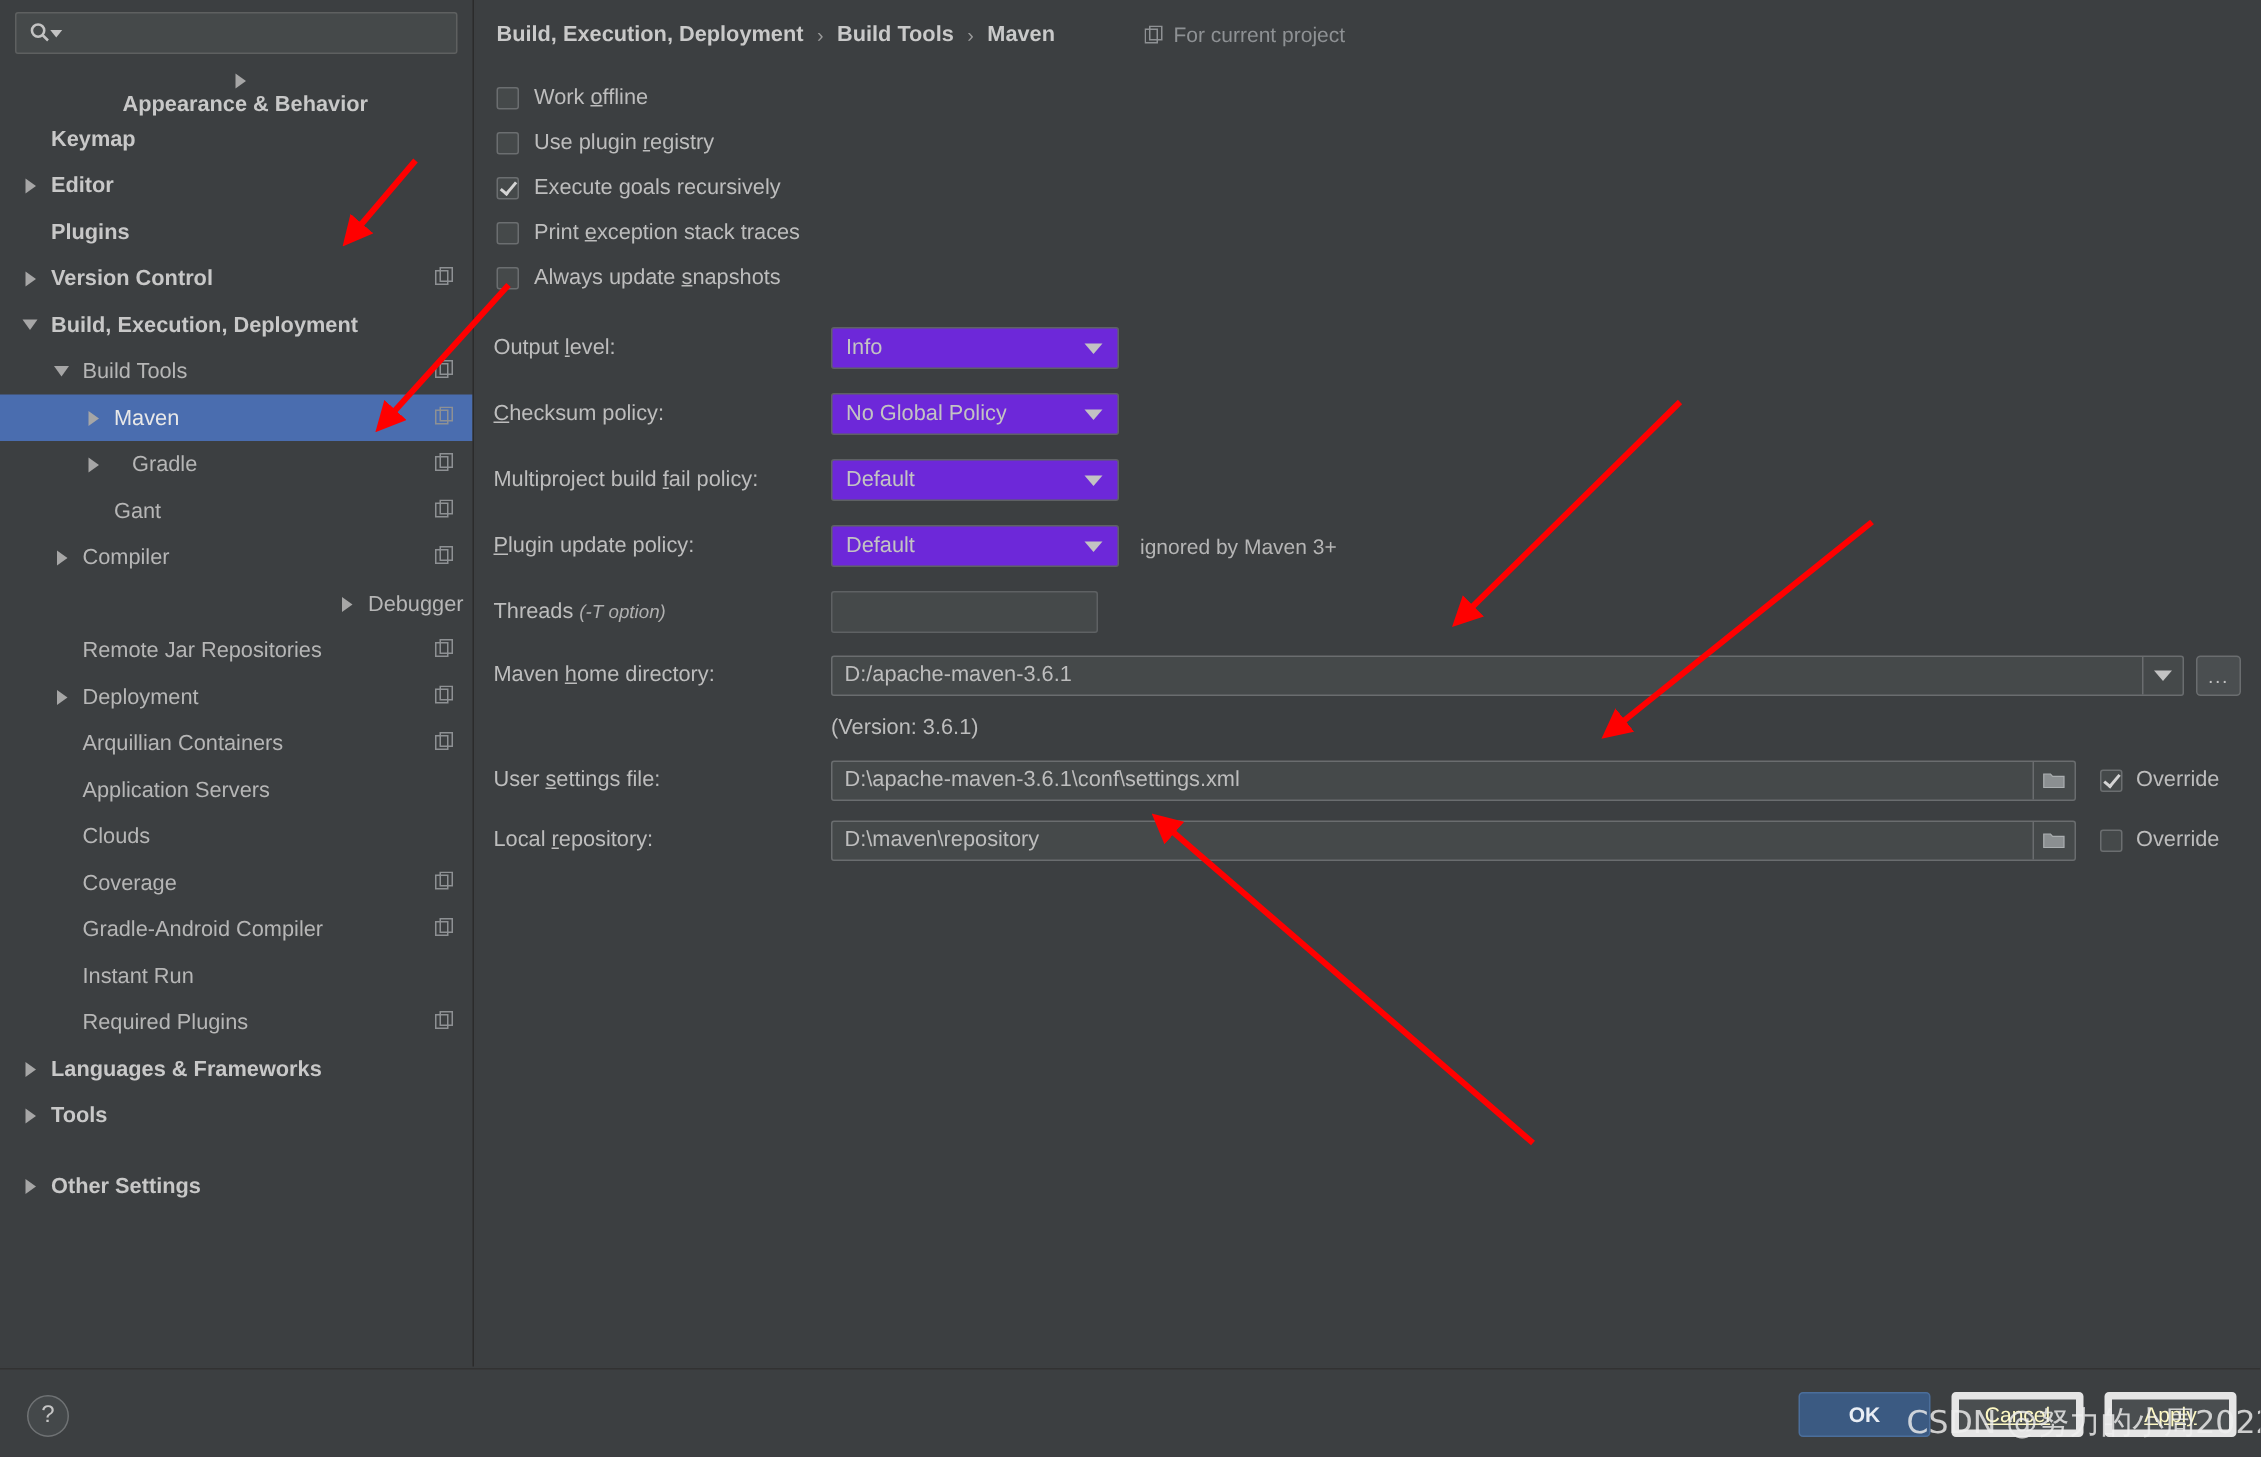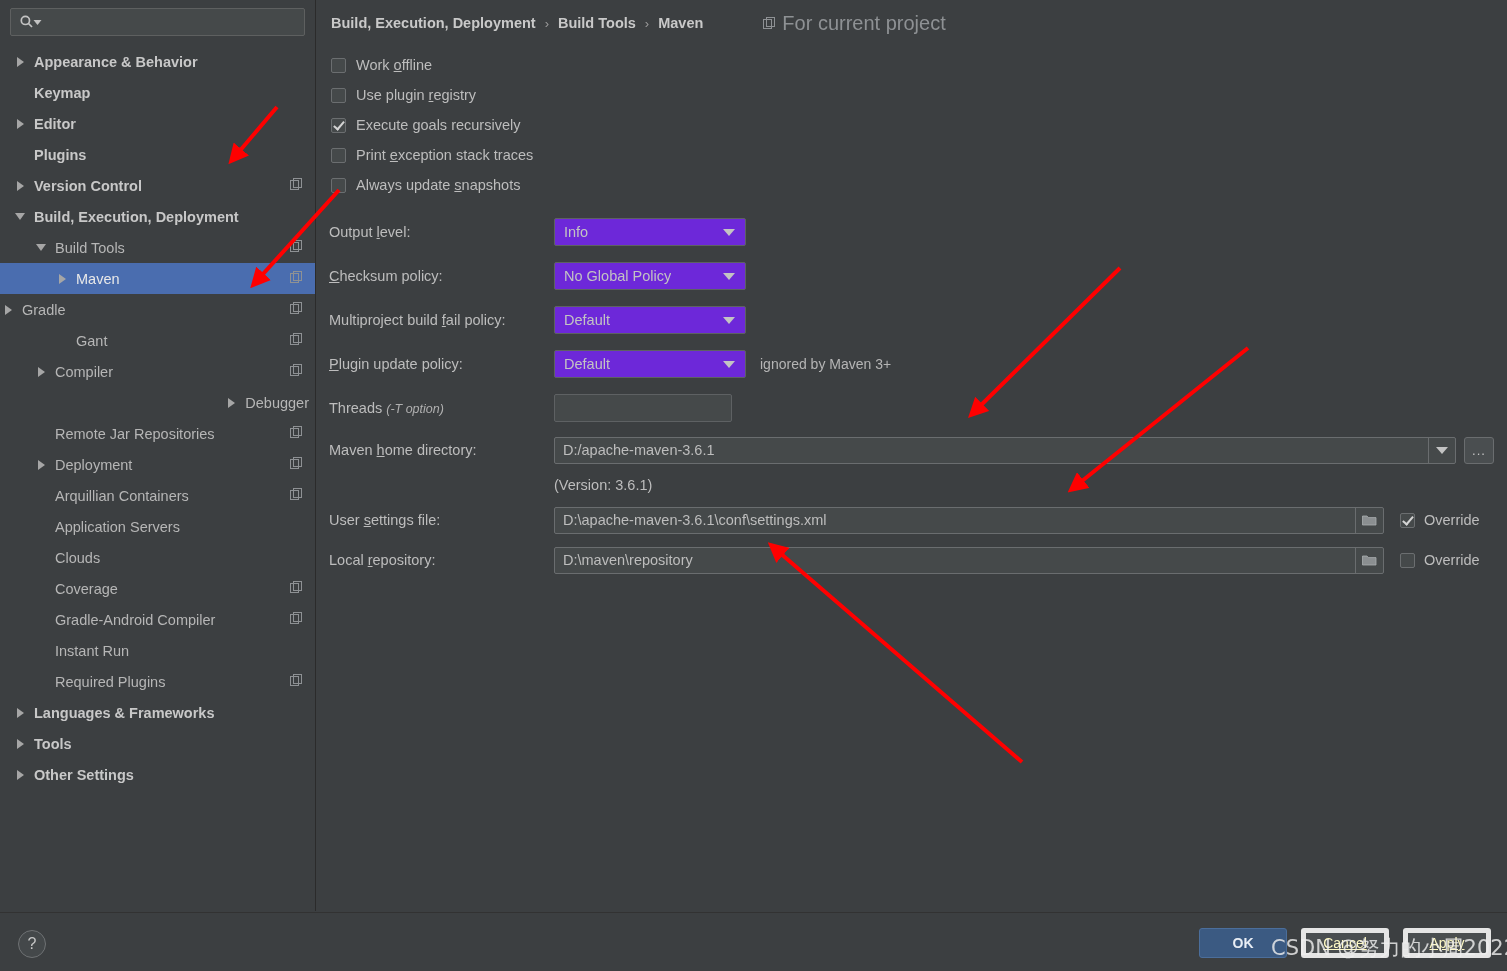--- a/index.html
+++ b/index.html
@@ -136,21 +136,21 @@
   .crumb-sep {
     margin: 0 9px;
     color: #9a9a9a;
     font-size: 13px;
   }
   .scope-note {
     display: flex;
     align-items: center;
     margin-left: 60px;
     color: #8e9194;
-    font-size: 20px;
+    font-size: 14px;
   }
   .scope-note .scope-icon-inline { margin-right: 6px; display:flex; }
 
   .checks {
     margin: 16px 0 0 14px;
   }
   .check-row {
     display: flex;
     align-items: center;
     height: 30px;
@@ -419,185 +419,185 @@
         <span style="display:flex;align-items:center;margin-left:-2px;">
           <svg width="9" height="9" viewBox="0 0 9 9">
             <polygon points="0.5,2 8.5,2 4.5,7" fill="#c3c3c3"></polygon>
           </svg>
         </span>
         <input class="search-input" type="text" value="" placeholder="" style="">
       </div>
     </div>
 
     <div class="tree" id="tree-container">
+        <div class="tree-row bold" style="padding-left: 12px; flex-direction: column;">
+          <span class="arrow-cell">
+            <span class="tri right"></span>
+          </span>
+          <span class="tree-label">Appearance &amp; Behavior</span>
+        </div>
         <div class="tree-row bold" style="padding-left: 12px;">
-          <span class="arrow-cell">
-            <span class="tri right"></span>
-          </span>
-          <span class="tree-label">Appearance &amp; Behavior</span>
+          <span class="arrow-cell"></span>
+          <span class="tree-label">Keymap</span>
         </div>
         <div class="tree-row bold" style="padding-left: 12px;">
-          <span class="arrow-cell"></span>
-          <span class="tree-label">Keymap</span>
+          <span class="arrow-cell">
+            <span class="tri right"></span>
+          </span>
+          <span class="tree-label">Editor</span>
         </div>
         <div class="tree-row bold" style="padding-left: 12px;">
-          <span class="arrow-cell">
-            <span class="tri right"></span>
-          </span>
-          <span class="tree-label">Editor</span>
+          <span class="arrow-cell"></span>
+          <span class="tree-label">Plugins</span>
         </div>
         <div class="tree-row bold" style="padding-left: 12px;">
-          <span class="arrow-cell"></span>
-          <span class="tree-label">Plugins</span>
+          <span class="arrow-cell">
+            <span class="tri right"></span>
+          </span>
+          <span class="tree-label">Version Control</span>
+          <span class="scope-icon"><svg width="13" height="13" viewBox="0 0 13 13">
+              <rect x="0.5" y="2.5" width="8" height="9" fill="none" stroke="#8e9194" stroke-width="1"></rect>
+              <rect x="3.5" y="0.5" width="8" height="9" fill="none" stroke="#8e9194" stroke-width="1"></rect>
+            </svg></span>
         </div>
         <div class="tree-row bold" style="padding-left: 12px;">
           <span class="arrow-cell">
-            <span class="tri right"></span>
-          </span>
-          <span class="tree-label">Version Control</span>
+            <span class="tri down"></span>
+          </span>
+          <span class="tree-label">Build, Execution, Deployment</span>
+        </div>
+        <div class="tree-row" style="padding-left: 33px;">
+          <span class="arrow-cell">
+            <span class="tri down"></span>
+          </span>
+          <span class="tree-label">Build Tools</span>
+          <span class="scope-icon"><svg width="13" height="13" viewBox="0 0 13 13">
+              <rect x="0.5" y="2.5" width="8" height="9" fill="none" stroke="#8e9194" stroke-width="1"></rect>
+              <rect x="3.5" y="0.5" width="8" height="9" fill="none" stroke="#8e9194" stroke-width="1"></rect>
+            </svg></span>
+        </div>
+        <div class="tree-row selected" style="padding-left: 54px;">
+          <span class="arrow-cell">
+            <span class="tri right"></span>
+          </span>
+          <span class="tree-label">Maven</span>
+          <span class="scope-icon"><svg width="13" height="13" viewBox="0 0 13 13">
+              <rect x="0.5" y="2.5" width="8" height="9" fill="none" stroke="#8e9194" stroke-width="1"></rect>
+              <rect x="3.5" y="0.5" width="8" height="9" fill="none" stroke="#8e9194" stroke-width="1"></rect>
+            </svg></span>
+        </div>
+        <div class="tree-row" style="padding-left: 54px; gap: 12px;">
+          <span class="arrow-cell">
+            <span class="tri right"></span>
+          </span>
+          <span class="tree-label">Gradle</span>
+          <span class="scope-icon"><svg width="13" height="13" viewBox="0 0 13 13">
+              <rect x="0.5" y="2.5" width="8" height="9" fill="none" stroke="#8e9194" stroke-width="1"></rect>
+              <rect x="3.5" y="0.5" width="8" height="9" fill="none" stroke="#8e9194" stroke-width="1"></rect>
+            </svg></span>
+        </div>
+        <div class="tree-row" style="padding-left: 54px;">
+          <span class="arrow-cell"></span>
+          <span class="tree-label">Gant</span>
+          <span class="scope-icon"><svg width="13" height="13" viewBox="0 0 13 13">
+              <rect x="0.5" y="2.5" width="8" height="9" fill="none" stroke="#8e9194" stroke-width="1"></rect>
+              <rect x="3.5" y="0.5" width="8" height="9" fill="none" stroke="#8e9194" stroke-width="1"></rect>
+            </svg></span>
+        </div>
+        <div class="tree-row" style="padding-left: 33px;">
+          <span class="arrow-cell">
+            <span class="tri right"></span>
+          </span>
+          <span class="tree-label">Compiler</span>
+          <span class="scope-icon"><svg width="13" height="13" viewBox="0 0 13 13">
+              <rect x="0.5" y="2.5" width="8" height="9" fill="none" stroke="#8e9194" stroke-width="1"></rect>
+              <rect x="3.5" y="0.5" width="8" height="9" fill="none" stroke="#8e9194" stroke-width="1"></rect>
+            </svg></span>
+        </div>
+        <div class="tree-row" style="padding-left: 33px; justify-content: flex-end;">
+          <span class="arrow-cell">
+            <span class="tri right"></span>
+          </span>
+          <span class="tree-label">Debugger</span>
+        </div>
+        <div class="tree-row" style="padding-left: 33px;">
+          <span class="arrow-cell"></span>
+          <span class="tree-label">Remote Jar Repositories</span>
+          <span class="scope-icon"><svg width="13" height="13" viewBox="0 0 13 13">
+              <rect x="0.5" y="2.5" width="8" height="9" fill="none" stroke="#8e9194" stroke-width="1"></rect>
+              <rect x="3.5" y="0.5" width="8" height="9" fill="none" stroke="#8e9194" stroke-width="1"></rect>
+            </svg></span>
+        </div>
+        <div class="tree-row" style="padding-left: 33px;">
+          <span class="arrow-cell">
+            <span class="tri right"></span>
+          </span>
+          <span class="tree-label">Deployment</span>
+          <span class="scope-icon"><svg width="13" height="13" viewBox="0 0 13 13">
+              <rect x="0.5" y="2.5" width="8" height="9" fill="none" stroke="#8e9194" stroke-width="1"></rect>
+              <rect x="3.5" y="0.5" width="8" height="9" fill="none" stroke="#8e9194" stroke-width="1"></rect>
+            </svg></span>
+        </div>
+        <div class="tree-row" style="padding-left: 33px;">
+          <span class="arrow-cell"></span>
+          <span class="tree-label">Arquillian Containers</span>
+          <span class="scope-icon"><svg width="13" height="13" viewBox="0 0 13 13">
+              <rect x="0.5" y="2.5" width="8" height="9" fill="none" stroke="#8e9194" stroke-width="1"></rect>
+              <rect x="3.5" y="0.5" width="8" height="9" fill="none" stroke="#8e9194" stroke-width="1"></rect>
+            </svg></span>
+        </div>
+        <div class="tree-row" style="padding-left: 33px;">
+          <span class="arrow-cell"></span>
+          <span class="tree-label">Application Servers</span>
+        </div>
+        <div class="tree-row" style="padding-left: 33px;">
+          <span class="arrow-cell"></span>
+          <span class="tree-label">Clouds</span>
+        </div>
+        <div class="tree-row" style="padding-left: 33px;">
+          <span class="arrow-cell"></span>
+          <span class="tree-label">Coverage</span>
+          <span class="scope-icon"><svg width="13" height="13" viewBox="0 0 13 13">
+              <rect x="0.5" y="2.5" width="8" height="9" fill="none" stroke="#8e9194" stroke-width="1"></rect>
+              <rect x="3.5" y="0.5" width="8" height="9" fill="none" stroke="#8e9194" stroke-width="1"></rect>
+            </svg></span>
+        </div>
+        <div class="tree-row" style="padding-left: 33px;">
+          <span class="arrow-cell"></span>
+          <span class="tree-label">Gradle-Android Compiler</span>
+          <span class="scope-icon"><svg width="13" height="13" viewBox="0 0 13 13">
+              <rect x="0.5" y="2.5" width="8" height="9" fill="none" stroke="#8e9194" stroke-width="1"></rect>
+              <rect x="3.5" y="0.5" width="8" height="9" fill="none" stroke="#8e9194" stroke-width="1"></rect>
+            </svg></span>
+        </div>
+        <div class="tree-row" style="padding-left: 33px;">
+          <span class="arrow-cell"></span>
+          <span class="tree-label">Instant Run</span>
+        </div>
+        <div class="tree-row" style="padding-left: 33px;">
+          <span class="arrow-cell"></span>
+          <span class="tree-label">Required Plugins</span>
           <span class="scope-icon"><svg width="13" height="13" viewBox="0 0 13 13">
               <rect x="0.5" y="2.5" width="8" height="9" fill="none" stroke="#8e9194" stroke-width="1"></rect>
               <rect x="3.5" y="0.5" width="8" height="9" fill="none" stroke="#8e9194" stroke-width="1"></rect>
             </svg></span>
         </div>
         <div class="tree-row bold" style="padding-left: 12px;">
           <span class="arrow-cell">
-            <span class="tri down"></span>
-          </span>
-          <span class="tree-label">Build, Execution, Deployment</span>
-        </div>
-        <div class="tree-row" style="padding-left: 33px;">
-          <span class="arrow-cell">
-            <span class="tri down"></span>
-          </span>
-          <span class="tree-label">Build Tools</span>
-          <span class="scope-icon"><svg width="13" height="13" viewBox="0 0 13 13">
-              <rect x="0.5" y="2.5" width="8" height="9" fill="none" stroke="#8e9194" stroke-width="1"></rect>
-              <rect x="3.5" y="0.5" width="8" height="9" fill="none" stroke="#8e9194" stroke-width="1"></rect>
-            </svg></span>
-        </div>
-        <div class="tree-row selected" style="padding-left: 54px;">
-          <span class="arrow-cell">
-            <span class="tri right"></span>
-          </span>
-          <span class="tree-label">Maven</span>
-          <span class="scope-icon"><svg width="13" height="13" viewBox="0 0 13 13">
-              <rect x="0.5" y="2.5" width="8" height="9" fill="none" stroke="#8e9194" stroke-width="1"></rect>
-              <rect x="3.5" y="0.5" width="8" height="9" fill="none" stroke="#8e9194" stroke-width="1"></rect>
-            </svg></span>
-        </div>
-        <div class="tree-row" style="">
-          <span class="arrow-cell">
-            <span class="tri right"></span>
-          </span>
-          <span class="tree-label">Gradle</span>
-          <span class="scope-icon"><svg width="13" height="13" viewBox="0 0 13 13">
-              <rect x="0.5" y="2.5" width="8" height="9" fill="none" stroke="#8e9194" stroke-width="1"></rect>
-              <rect x="3.5" y="0.5" width="8" height="9" fill="none" stroke="#8e9194" stroke-width="1"></rect>
-            </svg></span>
-        </div>
-        <div class="tree-row" style="padding-left: 54px;">
-          <span class="arrow-cell"></span>
-          <span class="tree-label">Gant</span>
-          <span class="scope-icon"><svg width="13" height="13" viewBox="0 0 13 13">
-              <rect x="0.5" y="2.5" width="8" height="9" fill="none" stroke="#8e9194" stroke-width="1"></rect>
-              <rect x="3.5" y="0.5" width="8" height="9" fill="none" stroke="#8e9194" stroke-width="1"></rect>
-            </svg></span>
-        </div>
-        <div class="tree-row" style="padding-left: 33px;">
-          <span class="arrow-cell">
-            <span class="tri right"></span>
-          </span>
-          <span class="tree-label">Compiler</span>
-          <span class="scope-icon"><svg width="13" height="13" viewBox="0 0 13 13">
-              <rect x="0.5" y="2.5" width="8" height="9" fill="none" stroke="#8e9194" stroke-width="1"></rect>
-              <rect x="3.5" y="0.5" width="8" height="9" fill="none" stroke="#8e9194" stroke-width="1"></rect>
-            </svg></span>
-        </div>
-        <div class="tree-row" style="padding-left: 33px; justify-content: flex-end;">
-          <span class="arrow-cell">
-            <span class="tri right"></span>
-          </span>
-          <span class="tree-label">Debugger</span>
-        </div>
-        <div class="tree-row" style="padding-left: 33px;">
-          <span class="arrow-cell"></span>
-          <span class="tree-label">Remote Jar Repositories</span>
-          <span class="scope-icon"><svg width="13" height="13" viewBox="0 0 13 13">
-              <rect x="0.5" y="2.5" width="8" height="9" fill="none" stroke="#8e9194" stroke-width="1"></rect>
-              <rect x="3.5" y="0.5" width="8" height="9" fill="none" stroke="#8e9194" stroke-width="1"></rect>
-            </svg></span>
-        </div>
-        <div class="tree-row" style="padding-left: 33px;">
-          <span class="arrow-cell">
-            <span class="tri right"></span>
-          </span>
-          <span class="tree-label">Deployment</span>
-          <span class="scope-icon"><svg width="13" height="13" viewBox="0 0 13 13">
-              <rect x="0.5" y="2.5" width="8" height="9" fill="none" stroke="#8e9194" stroke-width="1"></rect>
-              <rect x="3.5" y="0.5" width="8" height="9" fill="none" stroke="#8e9194" stroke-width="1"></rect>
-            </svg></span>
-        </div>
-        <div class="tree-row" style="padding-left: 33px;">
-          <span class="arrow-cell"></span>
-          <span class="tree-label">Arquillian Containers</span>
-          <span class="scope-icon"><svg width="13" height="13" viewBox="0 0 13 13">
-              <rect x="0.5" y="2.5" width="8" height="9" fill="none" stroke="#8e9194" stroke-width="1"></rect>
-              <rect x="3.5" y="0.5" width="8" height="9" fill="none" stroke="#8e9194" stroke-width="1"></rect>
-            </svg></span>
-        </div>
-        <div class="tree-row" style="padding-left: 33px;">
-          <span class="arrow-cell"></span>
-          <span class="tree-label">Application Servers</span>
-        </div>
-        <div class="tree-row" style="padding-left: 33px;">
-          <span class="arrow-cell"></span>
-          <span class="tree-label">Clouds</span>
-        </div>
-        <div class="tree-row" style="padding-left: 33px;">
-          <span class="arrow-cell"></span>
-          <span class="tree-label">Coverage</span>
-          <span class="scope-icon"><svg width="13" height="13" viewBox="0 0 13 13">
-              <rect x="0.5" y="2.5" width="8" height="9" fill="none" stroke="#8e9194" stroke-width="1"></rect>
-              <rect x="3.5" y="0.5" width="8" height="9" fill="none" stroke="#8e9194" stroke-width="1"></rect>
-            </svg></span>
-        </div>
-        <div class="tree-row" style="padding-left: 33px;">
-          <span class="arrow-cell"></span>
-          <span class="tree-label">Gradle-Android Compiler</span>
-          <span class="scope-icon"><svg width="13" height="13" viewBox="0 0 13 13">
-              <rect x="0.5" y="2.5" width="8" height="9" fill="none" stroke="#8e9194" stroke-width="1"></rect>
-              <rect x="3.5" y="0.5" width="8" height="9" fill="none" stroke="#8e9194" stroke-width="1"></rect>
-            </svg></span>
-        </div>
-        <div class="tree-row" style="padding-left: 33px;">
-          <span class="arrow-cell"></span>
-          <span class="tree-label">Instant Run</span>
-        </div>
-        <div class="tree-row" style="padding-left: 33px;">
-          <span class="arrow-cell"></span>
-          <span class="tree-label">Required Plugins</span>
-          <span class="scope-icon"><svg width="13" height="13" viewBox="0 0 13 13">
-              <rect x="0.5" y="2.5" width="8" height="9" fill="none" stroke="#8e9194" stroke-width="1"></rect>
-              <rect x="3.5" y="0.5" width="8" height="9" fill="none" stroke="#8e9194" stroke-width="1"></rect>
-            </svg></span>
+            <span class="tri right"></span>
+          </span>
+          <span class="tree-label">Languages &amp; Frameworks</span>
         </div>
         <div class="tree-row bold" style="padding-left: 12px;">
           <span class="arrow-cell">
             <span class="tri right"></span>
           </span>
-          <span class="tree-label">Languages &amp; Frameworks</span>
-        </div>
-        <div class="tree-row bold" style="padding-left: 12px;">
-          <span class="arrow-cell">
-            <span class="tri right"></span>
-          </span>
           <span class="tree-label">Tools</span>
         </div>
-        <div class="tree-row bold" style="padding-left: 12px;">
+        <div class="tree-row bold" style="padding-left: 12px; margin-top: 16px;">
           <span class="arrow-cell">
             <span class="tri right"></span>
           </span>
           <span class="tree-label">Other Settings</span>
         </div>
       </div>
   </div>
 
   <div id="main">
 

